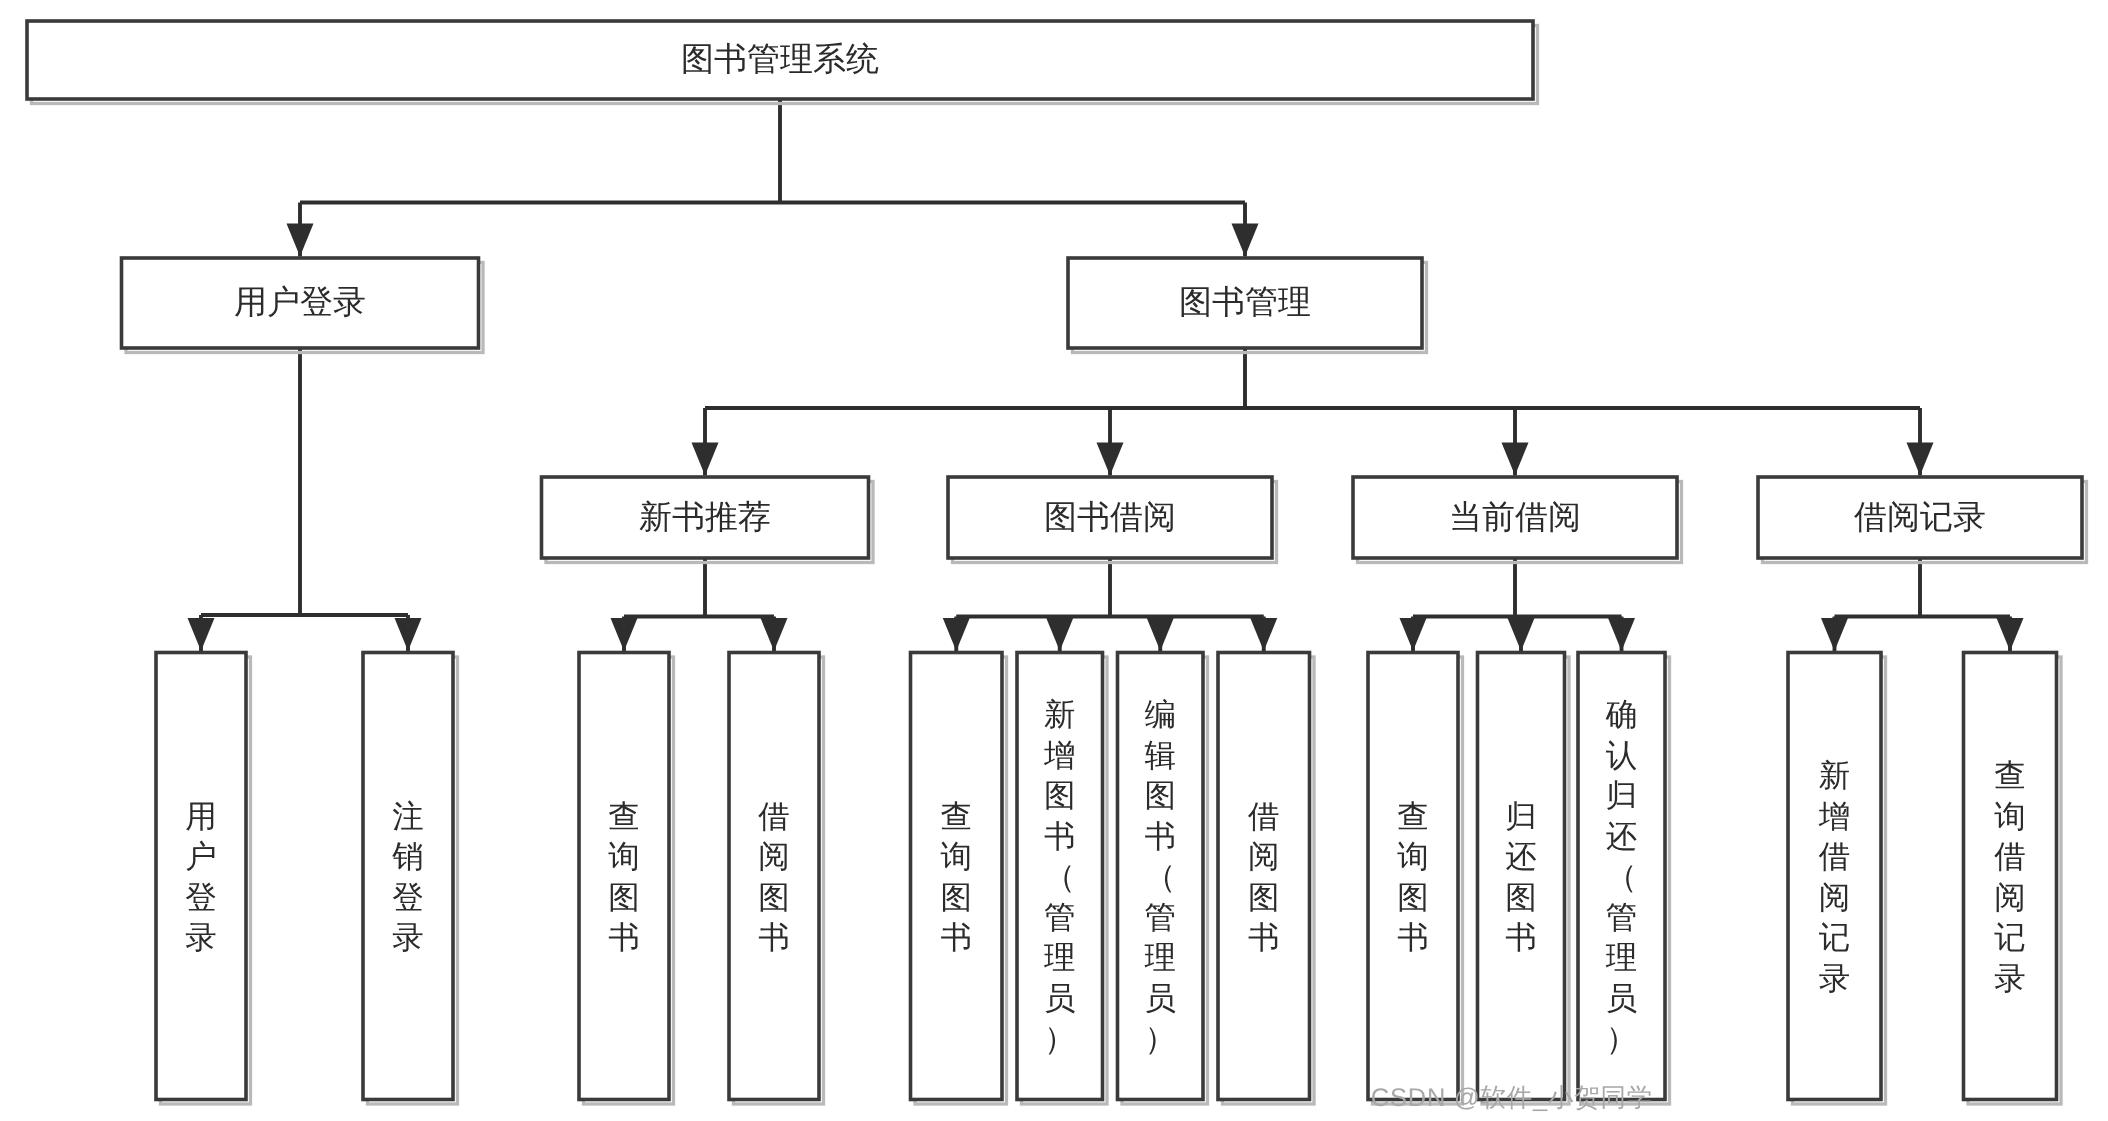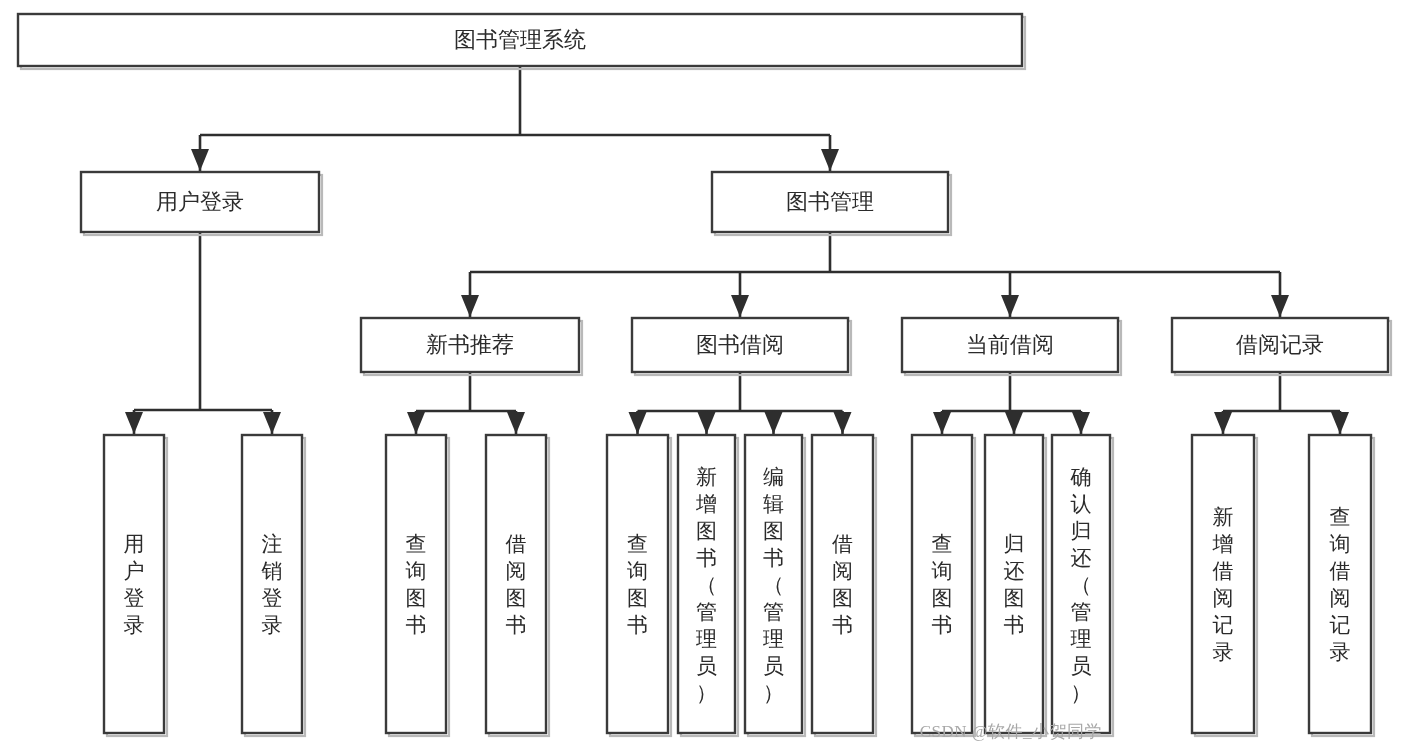--- a/index.html
+++ b/index.html
@@ -58,21 +58,21 @@
   .node-label-v {
     font-family: "Liberation Sans", "DejaVu Sans", sans-serif;
     font-size: 21px;
     fill: #2b2b2b;
     text-anchor: middle;
   }
   .watermark {
     position: absolute;
     right: 8px;
     bottom: 4px;
-    font-family: Liberation Serif, serif;
+    font-family: Liberation Sans, sans-serif;
     font-size: 17px;
     color: #a8a8a8;
     letter-spacing: 0.5px;
     white-space: nowrap;
     user-select: none;
   }
 </style>
 </head>
 <body>
 

